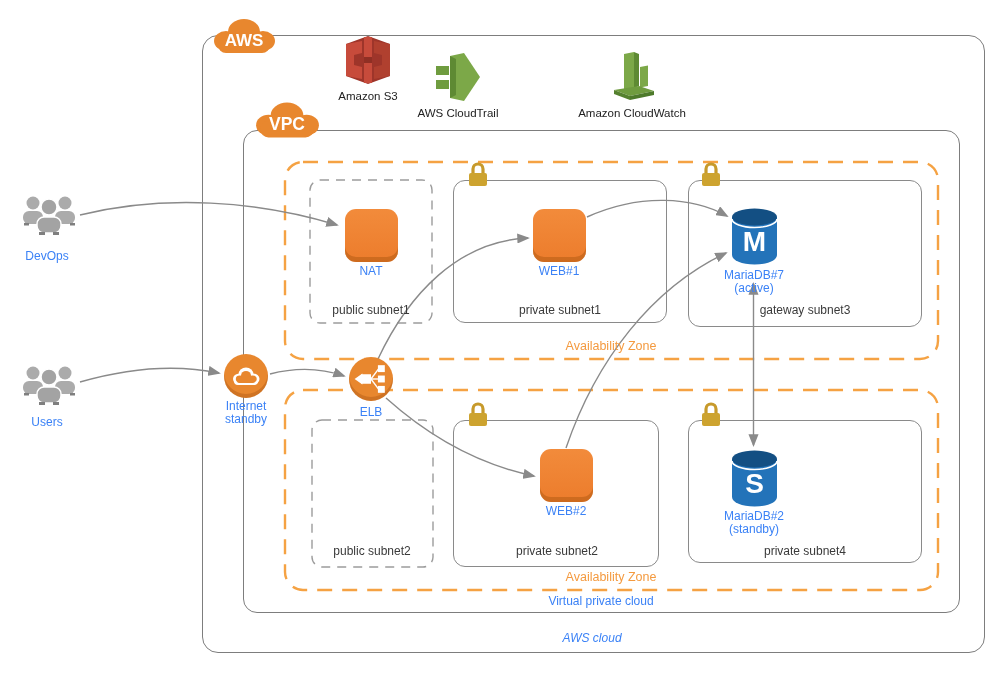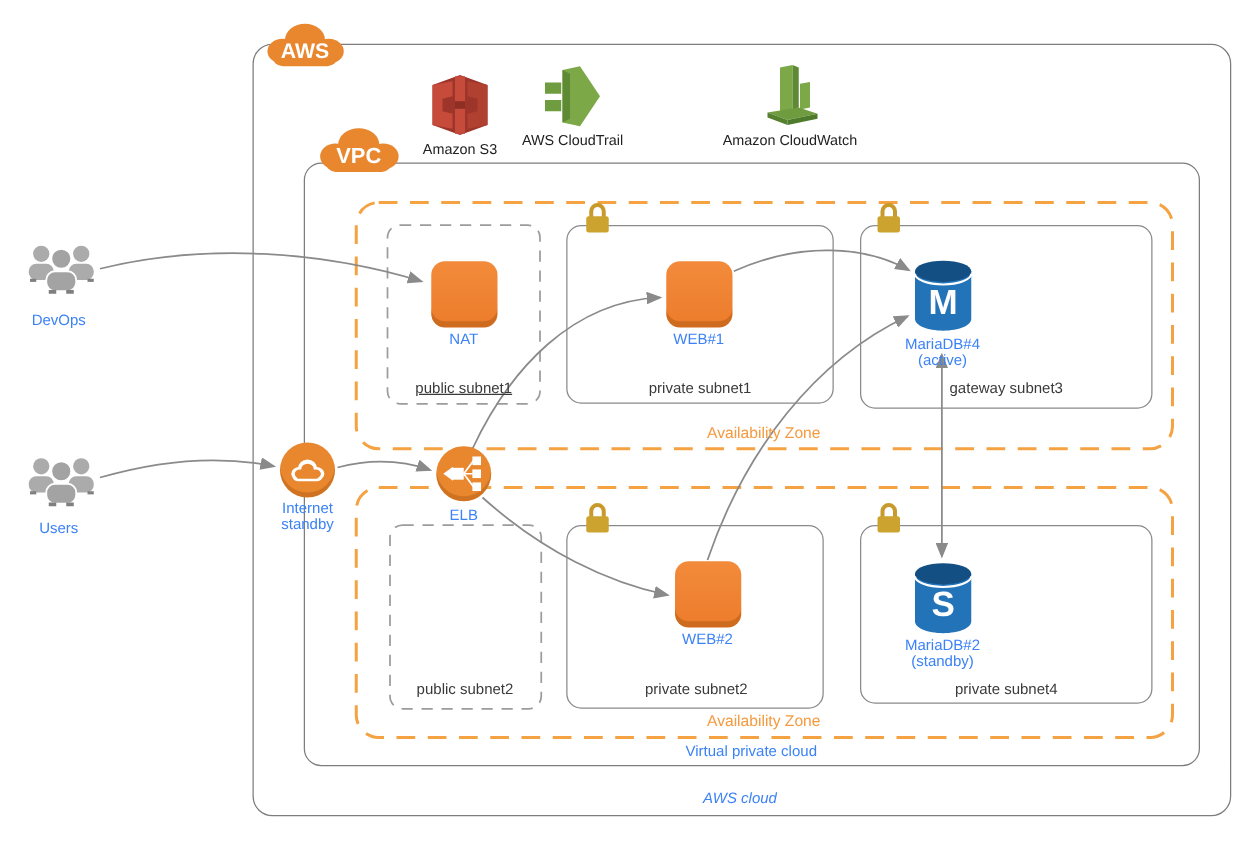--- a/index.html
+++ b/index.html
@@ -82,21 +82,21 @@
       <g fill="#E8872E">
         <ellipse cx="16" cy="24" rx="12" ry="10"></ellipse>
           <ellipse cx="34" cy="15" rx="16" ry="13"></ellipse>
         <ellipse cx="53" cy="24" rx="12" ry="10"></ellipse>
           <rect x="8" y="20" width="52" height="16" rx="8"></rect>
       </g>
       <text x="34" y="29" text-anchor="middle" fill="#ffffff" font-size="17" font-weight="bold">VPC</text>
     </svg>
   </div>
 
-  <div class="icon-col" style="left:313px;top:57px;width:110px;">
+  <div class="icon-col" style="left:313px;top:33px;width:110px;">
     <svg width="56" height="54" viewBox="0 0 56 54">
       <polygon points="28,3 50,11 50,43 28,51 6,43 6,11" fill="#9E352A"></polygon>
       <polygon points="6,11 22,8 22,20 14,22 14,32 22,34 22,46 6,43" fill="#C74B3B"></polygon>
       <polygon points="50,11 34,8 34,20 42,22 42,32 34,34 34,46 50,43" fill="#B0402F"></polygon>
       <polygon points="24,4 32,4 32,50 24,50" fill="#C74B3B"></polygon>
       <rect x="24" y="24" width="8" height="6" fill="#8F2F24"></rect>
     </svg>
     <div class="svc-lbl" style="margin-top:3px;">Amazon S3</div>
   </div>
   <div class="icon-col" style="left:398px;top:50px;width:120px;">
@@ -221,21 +221,21 @@
   <div class="lbl" style="left:526px;top:505px;width:80px;">WEB#2</div>
 
   <div class="node" style="left:731px;top:206px;">
     <svg width="47" height="60" viewBox="0 0 47 60">
       <path d="M1,11 L1,49 C1,54.5 11,58.5 23.5,58.5 C36,58.5 46,54.5 46,49 L46,11 Z" fill="#2373B9"></path>
       <ellipse cx="23.5" cy="11" rx="22.5" ry="8.5" fill="#134F83"></ellipse>
       <path d="M1,13 A22.5,8.5 0 0 0 46,13" stroke="#ffffff" stroke-width="1.6" fill="none"></path>
       <text x="23.5" y="45" text-anchor="middle" fill="#ffffff" font-size="28" font-weight="bold">M</text>
     </svg>
   </div>
-  <div class="lbl" style="left:704px;top:269px;width:100px;">MariaDB#4</div>
+  <div class="lbl" style="left:704px;top:269px;width:100px;">MariaDB#7</div>
   <div class="lbl" style="left:704px;top:282px;width:100px;">(active)</div>
 
   <div class="node" style="left:731px;top:448px;">
     <svg width="47" height="60" viewBox="0 0 47 60">
       <path d="M1,11 L1,49 C1,54.5 11,58.5 23.5,58.5 C36,58.5 46,54.5 46,49 L46,11 Z" fill="#2373B9"></path>
       <ellipse cx="23.5" cy="11" rx="22.5" ry="8.5" fill="#134F83"></ellipse>
       <path d="M1,13 A22.5,8.5 0 0 0 46,13" stroke="#ffffff" stroke-width="1.6" fill="none"></path>
       <text x="23.5" y="45" text-anchor="middle" fill="#ffffff" font-size="28" font-weight="bold">S</text>
     </svg>
   </div>
@@ -260,21 +260,21 @@
       <rect x="3" y="13" width="18" height="13" rx="2" fill="#CDA32F"></rect>
     </svg>
   </div>
   <div class="node" style="left:699px;top:400px;">
     <svg width="24" height="28" viewBox="0 0 24 28">
       <path d="M7,14 V9 a5,5 0 0 1 10,0 V14" stroke="#C79A2B" stroke-width="3.2" fill="none"></path>
       <rect x="3" y="13" width="18" height="13" rx="2" fill="#CDA32F"></rect>
     </svg>
   </div>
 
-  <div class="lbl subnet-lbl" style="left:311px;top:304px;width:120px;text-decoration:underline;">public subnet1</div>
+  <div class="lbl subnet-lbl" style="left:311px;top:304px;width:120px;">public subnet1</div>
   <div class="lbl subnet-lbl" style="left:480px;top:304px;width:160px;">private subnet1</div>
   <div class="lbl subnet-lbl" style="left:725px;top:304px;width:160px;">gateway subnet3</div>
   <div class="lbl subnet-lbl" style="left:312px;top:545px;width:120px;">public subnet2</div>
   <div class="lbl subnet-lbl" style="left:477px;top:545px;width:160px;">private subnet2</div>
   <div class="lbl subnet-lbl" style="left:725px;top:545px;width:160px;">private subnet4</div>
   <div class="lbl az-lbl" style="left:511px;top:340px;width:200px;">Availability Zone</div>
   <div class="lbl az-lbl" style="left:511px;top:571px;width:200px;">Availability Zone</div>
   <div class="lbl" style="left:501px;top:595px;width:200px;">Virtual private cloud</div>
   <div class="lbl" style="left:492px;top:632px;width:200px;font-style:italic;">AWS cloud</div>
 

